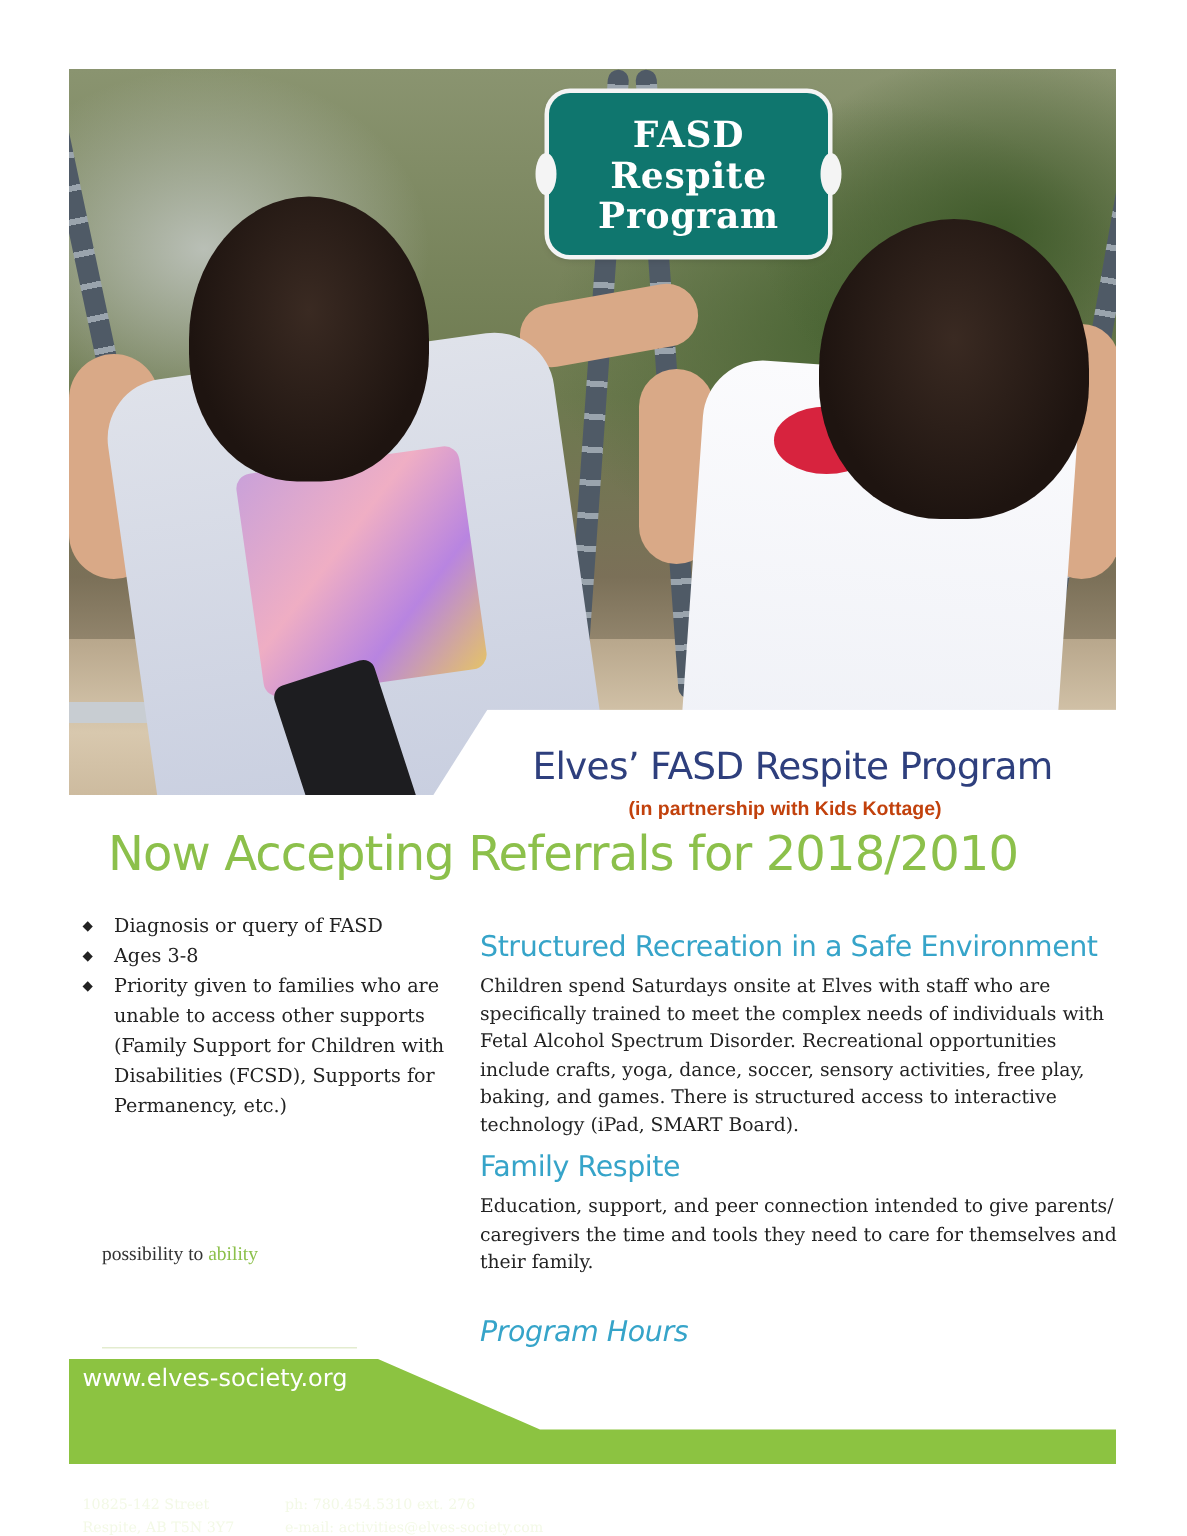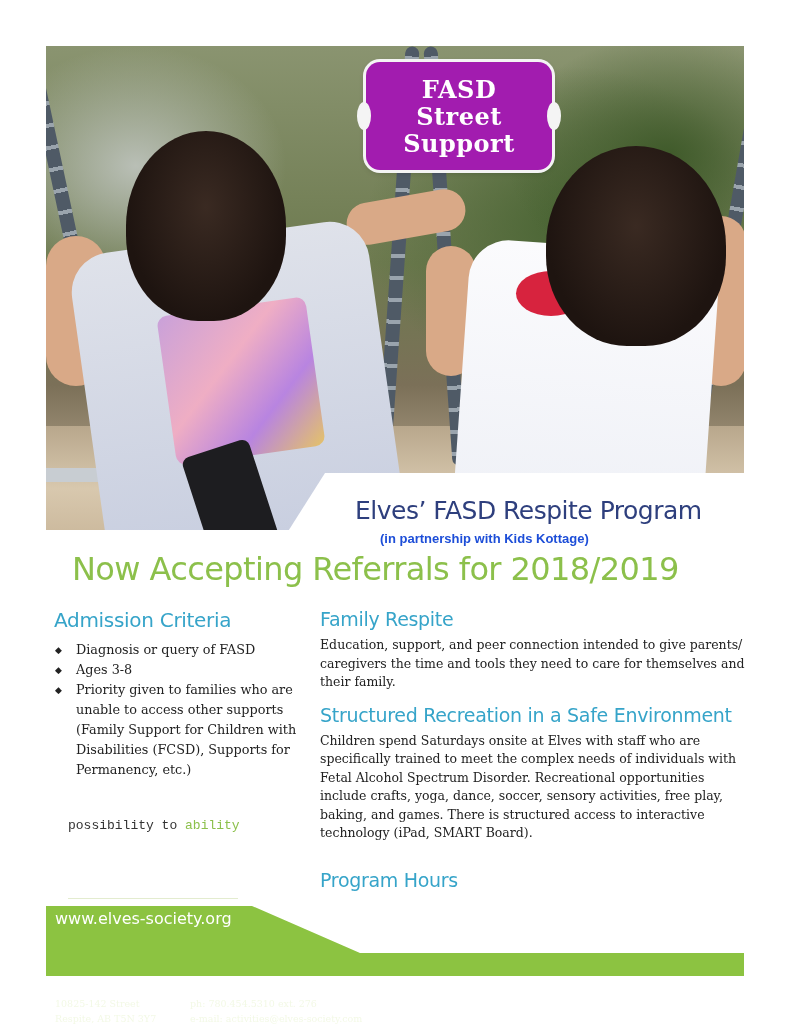--- a/index.html
+++ b/index.html
@@ -31,39 +31,39 @@
 
     
     .photo-cut {
       position: absolute; left: 287px; top: 473px; width: 460px; height: 60px; background: #ffffff;
       clip-path: polygon(38px 0, 460px 0, 460px 60px, 0 60px);
     }
 
     
     .badge {
       position: absolute; left: 366px; top: 62px; width: 186px; height: 108px;
-      background: #a21caf; border-radius: 14px;
+      background: #0f766e; border-radius: 14px;
       display: flex; flex-direction: column; align-items: center; justify-content: center;
       box-shadow: 0 0 0 3px #f4f4f4, 0 2px 6px rgba(0,0,0,.25);
     }
     .badge::before, .badge::after {
       content: ""; position: absolute; top: 40px; width: 14px; height: 28px; background: #f4f4f4; border-radius: 50%;
     }
     .badge::before { left: -9px; }
     .badge::after { right: -9px; }
     .badge span { color: #ffffff; font-family: "DejaVu Serif", serif; font-weight: bold; font-size: 24px; line-height: 27px; letter-spacing: 0.5px; }
 
     
     .program-title {
       position: absolute; left: 355px; top: 496px; width: 360px;
       font-family: "DejaVu Sans", sans-serif; font-size: 25px; color: #2e3f7d; letter-spacing: -0.5px; white-space: nowrap;
     }
     .partnership {
-      position: absolute; left: 380px; top: 531px;
-      font-family: "Liberation Sans", sans-serif; font-weight: bold; font-size: 13px; color: #1d4ed8; white-space: nowrap;
+      position: absolute; left: 419px; top: 531px;
+      font-family: "Liberation Sans", sans-serif; font-weight: bold; font-size: 13px; color: #c2410c; white-space: nowrap;
     }
     .headline {
       position: absolute; left: 72px; top: 550px;
       font-family: "DejaVu Sans", sans-serif; font-size: 32px; color: #8cc04b; letter-spacing: -0.6px; white-space: nowrap;
     }
 
     
     .h2 { font-family: "DejaVu Sans", sans-serif; color: #36a4c9; font-size: 19px; letter-spacing: -0.3px; white-space: nowrap; }
     .body-text { font-family: "DejaVu Serif", serif; color: #222222; font-size: 12.5px; line-height: 18.5px; }
 
@@ -75,21 +75,21 @@
 
     .right-col { position: absolute; left: 320px; top: 608px; width: 430px; }
     .section { margin-bottom: 8px; }
     .section .h2 { margin-bottom: 6px; }
     .hours-text { font-family: "DejaVu Serif", serif; font-size: 12.5px; color: #222; }
 
     
     .logo { position: absolute; left: 68px; top: 818px; width: 170px; height: 82px; }
     .logo-word { position: relative; height: 58px; font-family: "DejaVu Sans", sans-serif; font-weight: bold; font-size: 60px; line-height: 58px; letter-spacing: -9px; white-space: nowrap; }
     .logo-word span { mix-blend-mode: multiply; }
-    .tagline { font-family: Liberation Mono, monospace; font-size: 13px; color: #333; margin-top: 0; white-space: nowrap; }
+    .tagline { font-family: Liberation Serif, serif; font-size: 13px; color: #333; margin-top: 10px; white-space: nowrap; }
     .tagline .accent { color: #8cc04b; }
     .logo-line { position: absolute; left: 0; top: 80px; width: 170px; height: 1px; background: #e3eccf; }
 
     
     .footer-shape {
       position: absolute; left: 46px; top: 906px; width: 698px; height: 70px; background: #8cc341;
       clip-path: polygon(0 0, 206px 0, 314px 47px, 698px 47px, 698px 70px, 0 70px);
     }
     .footer-url { position: absolute; left: 55px; top: 909px; font-family: "DejaVu Sans", sans-serif; font-size: 16px; color: #ffffff; white-space: nowrap; }
     .footer-info { position: absolute; top: 996px; font-family: "DejaVu Serif", serif; font-size: 9.5px; line-height: 15px; color: #f3f9e6; white-space: nowrap; }
@@ -119,56 +119,55 @@
   <div class="arm" style="left:380px;top:200px;width:50px;height:130px;"></div>
   <div class="arm" style="left:650px;top:170px;width:50px;height:170px;"></div>
   <div class="shirt shirt2" style="left:415px;top:200px;width:250px;height:290px;transform:rotate(4deg);"></div>
   <div class="bow" style="left:470px;top:225px;width:70px;height:45px;"></div>
   <div class="hair" style="left:500px;top:100px;width:180px;height:200px;"></div>
 </div>
 <div class="photo-cut"></div>
 
 <div class="badge">
   <span>FASD</span>
-  <span>Street</span>
-  <span>Support</span>
+  <span>Respite</span>
+  <span>Program</span>
 </div>
 
 <div class="program-title">Elves’ FASD Respite Program</div>
 <div class="partnership">(in partnership with Kids Kottage)</div>
-<div class="headline">Now Accepting Referrals for 2018/2019</div>
+<div class="headline">Now Accepting Referrals for 2018/2010</div>
 
 <div class="left-col">
-  <div class="h2">Admission Criteria</div>
   <ul class="criteria-list">
     <li>
       <span class="bullet">◆</span>
       <span>Diagnosis or query of FASD</span>
     </li>
     <li>
       <span class="bullet">◆</span>
       <span>Ages 3-8</span>
     </li>
     <li>
       <span class="bullet">◆</span>
       <span>Priority given to families who are unable to access other supports (Family Support for Children with Disabilities (FCSD), Supports for Permanency, etc.)</span>
     </li>
   </ul>
 </div>
 
 <div class="right-col">
+  <div class="section" style="margin-top:12px;">
+    <div class="h2">Structured Recreation in a Safe Environment</div>
+    <div class="body-text">Children spend Saturdays onsite at Elves with staff who are specifically trained to meet the complex needs of individuals with Fetal Alcohol Spectrum Disorder.  Recreational opportunities include crafts, yoga, dance, soccer, sensory activities, free play, baking, and games.  There is structured access to interactive technology (iPad, SMART Board).</div>
+  </div>
   <div class="section">
     <div class="h2">Family Respite</div>
     <div class="body-text">Education, support, and peer connection intended to give parents/ caregivers the time and tools they need to care for themselves and their family.</div>
   </div>
-  <div class="section" style="margin-top:12px;">
-    <div class="h2">Structured Recreation in a Safe Environment</div>
-    <div class="body-text">Children spend Saturdays onsite at Elves with staff who are specifically trained to meet the complex needs of individuals with Fetal Alcohol Spectrum Disorder.  Recreational opportunities include crafts, yoga, dance, soccer, sensory activities, free play, baking, and games.  There is structured access to interactive technology (iPad, SMART Board).</div>
-  </div>
-  <div class="section" style="margin-top:26px;">
+  <div class="section" style="margin-top:26px;font-style:italic;">
     <div class="h2">Program Hours</div>
   </div>
 </div>
 
 <div class="logo">
   <div class="tagline"><span>possibility to </span><span class="accent">ability</span></div>
   <div class="logo-line"></div>
 </div>
 
 <div class="footer-shape"></div>

